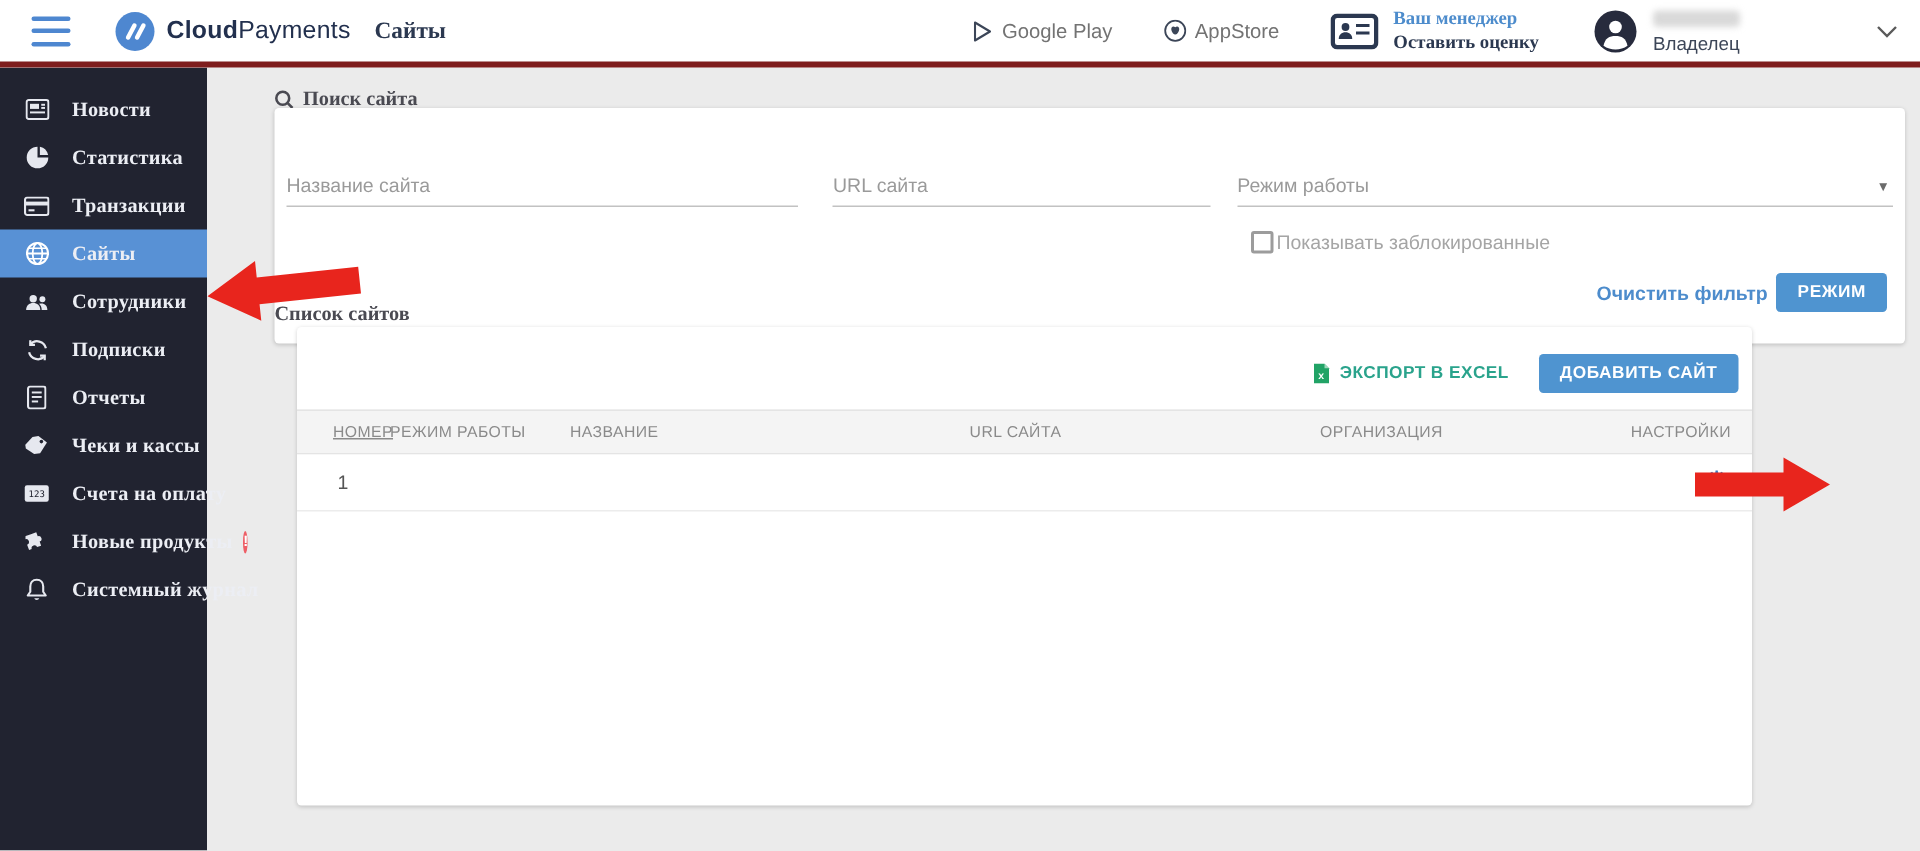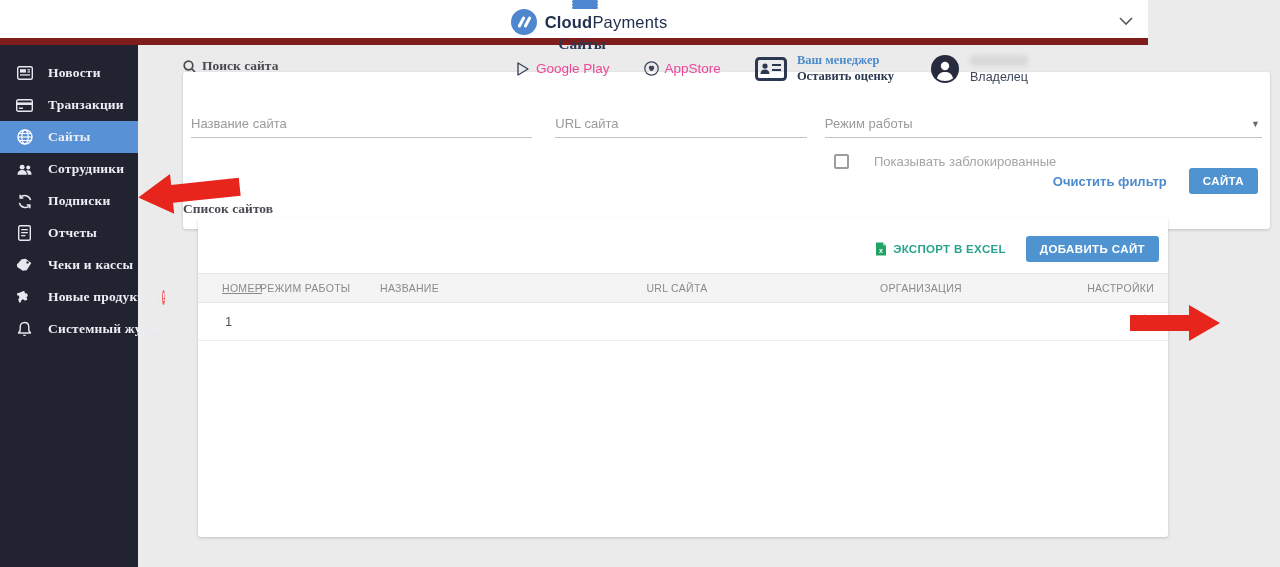--- a/index.html
+++ b/index.html
@@ -1,32 +1,32 @@
 <!DOCTYPE html>
 <html><head>
 <meta charset="utf-8">
 <style>
   * { margin:0; padding:0; box-sizing:border-box; }
   html,body { width:1280px; height:567px; overflow:hidden; }
   body { font-family:"Liberation Sans", sans-serif; background:#ebebeb; position:relative; }
 
   
-  .header { position:absolute; top:0; left:0; width:1148px; height:45px; background:#ffffff;
-            border-bottom:7px solid #7f1d1d; display:flex; align-items:center; z-index:5;flex-direction:column; }
+  .header { position:absolute; top:0; left:0; width:1280px; height:45px; background:#ffffff;
+            border-bottom:4px solid #7f1d1d; display:flex; align-items:center; z-index:5; }
   .hamburger { width:26px; height:20px; margin-left:21px; display:flex; flex-direction:column; justify-content:space-between; cursor:pointer; }
   .hamburger span { display:block; height:3px; border-radius:2px; background:#4e87d0; }
   .logo-wrap { display:flex; align-items:center; margin-left:30px; }
   .logo-circle { width:26px; height:26px; border-radius:50%; background:#4e87d0; position:relative; margin-right:8px; }
   .logo-circle i { position:absolute; width:3px; height:12px; background:#ffffff; border-radius:2px; transform:rotate(28deg); top:7px; }
   .logo-circle i:nth-child(1){ left:9px; } .logo-circle i:nth-child(2){ left:15px; }
   .logo-text { font-size:16.5px; color:#22304e; letter-spacing:.2px; }
   .logo-text b { font-weight:bold; }
   .page-title { font-family:"Liberation Serif", serif; font-weight:bold; font-size:15.5px; color:#2b3850; margin-left:16px; }
   .hdr-right { margin-left:auto; display:flex; align-items:center; }
-  .store-link { display:flex; align-items:center; gap:6px; color:#ec4899; font-size:13.5px; margin-right:34px; cursor:pointer; }
+  .store-link { display:flex; align-items:center; gap:6px; color:#737373; font-size:13.5px; margin-right:34px; cursor:pointer; }
   .manager { display:flex; align-items:center; gap:10px; margin-right:36px; cursor:pointer; }
   .manager-txt { font-family:"Liberation Serif", serif; line-height:1.25; }
   .manager-txt .l1 { color:#4d8ccc; font-size:12.5px; font-weight:bold; }
   .manager-txt .l2 { color:#2b3850; font-size:12.5px; font-weight:bold;font-family:Liberation Serif, serif; }
   .account { display:flex; align-items:flex-end; gap:10px; margin-right:120px; cursor:pointer; }
   .redacted { width:58px; height:11px; background:#d9d9d9; border-radius:3px; filter:blur(2px); margin-bottom:4px; }
   .role { font-size:12.5px; color:#3c4658; }
   .chevron { position:absolute; right:14px; top:16px; cursor:pointer; }
 
   
@@ -50,24 +50,24 @@
   .fields-row { position:absolute; top:40px; left:8px; right:8px; display:flex; }
   .ufield { border:none; border-bottom:1px solid #c2c2c2; font-size:13px; color:#4c1d95; background:transparent;
             padding:4px 0 6px 0; outline:none; font-family:"Liberation Sans",sans-serif; }
   .ufield::placeholder { color:#9a9a9a; opacity:1; }
   .f1 { width:342px; margin-left:0; }
   .f2 { width:252px; margin-left:23px; }
   .select-box { width:438px; margin-left:18px; border-bottom:1px solid #c2c2c2; display:flex; align-items:center;
                 justify-content:space-between; padding:4px 2px 6px 0; cursor:pointer; }
   .select-box .ph { font-size:13px; color:#9a9a9a; }
   .select-box .arr { font-size:9px; color:#6b6b6b; }
-  .cb-row { position:absolute; top:82px; left:651px; display:flex; align-items:flex-end; gap:25px; }
+  .cb-row { position:absolute; top:82px; left:651px; display:flex; align-items:flex-end; gap:2px; }
   .cb { width:15px; height:15px; border:2px solid #9c9c9c; border-radius:2px; background:#fff; cursor:pointer; flex:none; }
   .cb-label { font-size:13px; color:#a5a5a5; }
-  .actions-row { position:absolute; right:12px; top:96px; display:flex; align-items:center; gap:22px; }
+  .actions-row { position:absolute; right:12px; top:110px; display:flex; align-items:center; gap:6px; }
   .link-btn { color:#4d8ccc; font-size:13px; font-weight:bold; cursor:pointer; }
   .btn-primary { background:#4f94d0; color:#ffffff; border:none; border-radius:3px; font-size:11.5px; font-weight:bold;
                  letter-spacing:.4px; padding:7px 14px; cursor:pointer; font-family:"Liberation Sans",sans-serif; }
 
   .sites-label { position:absolute; top:156px; left:12px; }
   .sites-card { left:12px; top:173px; width:970px; height:319px;margin-left:15px; }
   .table-actions { position:absolute; top:18px; right:9px; display:flex; align-items:center; gap:20px; }
   .excel-link { display:flex; align-items:center; gap:6px; color:#2aa38c; font-size:11.5px; font-weight:bold; letter-spacing:.3px; cursor:pointer; }
   .tbl-head { position:absolute; top:55px; left:0; width:100%; height:30px; background:#f4f4f4;
               border-top:1px solid #e4e4e4; border-bottom:1px solid #e4e4e4;
@@ -158,20 +158,29 @@
             <rect x="3" y="3.2" width="6" height="3.4" fill="#e6e8ef"></rect>
             <rect x="3" y="8.3" width="10" height="1.3" fill="#e6e8ef"></rect>
             <rect x="10.5" y="3.2" width="2.5" height="1.3" fill="#e6e8ef"></rect>
             <rect x="10.5" y="5.3" width="2.5" height="1.3" fill="#e6e8ef"></rect>
           </svg>
         </span>
       <span class="lbl">Новости</span>
     </div>
     <div class="side-item">
       <span class="ic">
+          <svg width="16" height="16" viewBox="0 0 16 16">
+            <path d="M8 8 L8 0.8 A7.2 7.2 0 1 0 15.2 8 Z" fill="#e6e8ef"></path>
+            <path d="M9.6 6.4 L9.6 0.9 A7.2 7.2 0 0 1 15.1 6.4 Z" fill="#e6e8ef"></path>
+          </svg>
+        </span>
+      <span class="lbl">Статистика</span>
+    </div>
+    <div class="side-item">
+      <span class="ic">
           <svg width="17" height="13" viewBox="0 0 17 13">
             <rect x="0.7" y="0.7" width="15.6" height="11.6" rx="1.5" fill="none" stroke="#e6e8ef" stroke-width="1.4"></rect>
             <rect x="1" y="3.4" width="15" height="2.6" fill="#e6e8ef"></rect>
             <rect x="3" y="8.5" width="4" height="1.4" fill="#e6e8ef"></rect>
           </svg>
         </span>
       <span class="lbl">Транзакции</span>
     </div>
     <div class="side-item selected">
       <span class="ic">
@@ -219,20 +228,29 @@
       <span class="lbl">Отчеты</span>
     </div>
     <div class="side-item">
       <span class="ic">
           <svg width="17" height="14" viewBox="0 0 17 14">
             <path d="M1 5.5 L6.5 1 h4 l5 5 -5.5 6.5 h-4 L1 8 z" fill="#e6e8ef" transform="rotate(-8 8 7)"></path>
             <circle cx="11.6" cy="4.4" r="1.2" fill="#212330"></circle>
           </svg>
         </span>
       <span class="lbl">Чеки и кассы</span>
+    </div>
+    <div class="side-item">
+      <span class="ic">
+          <svg width="17" height="12" viewBox="0 0 17 12">
+            <rect x="0.5" y="0.5" width="16" height="11" rx="1.5" fill="#e6e8ef"></rect>
+            <text x="8.5" y="8.6" font-size="6" font-family="monospace" text-anchor="middle" fill="#212330">123</text>
+          </svg>
+        </span>
+      <span class="lbl">Счета на оплату</span>
     </div>
     <div class="side-item">
       <span class="ic">
           <svg width="16" height="15" viewBox="0 0 16 15">
             <path d="M6 1 h4 v3 a2 2 0 1 1 0 4 v3 h-3 a2 2 0 1 0 -4 0 H1 v-4 a2 2 0 1 0 0 -4 V1 z" fill="#e6e8ef" transform="rotate(-20 8 7.5) scale(0.95)"></path>
           </svg>
         </span>
       <span class="lbl">Новые продукты</span>
       <span class="badge">!</span>
     </div>
@@ -266,21 +284,21 @@
         <span class="ph">Режим работы</span>
         <span class="arr">▼</span>
       </div>
     </div>
     <div class="cb-row">
       <span class="cb"></span>
       <span class="cb-label">Показывать заблокированные</span>
     </div>
     <div class="actions-row">
       <span class="link-btn">Очистить фильтр</span>
-      <button class="btn-primary">САЙТА</button>
+      <button class="btn-primary">РЕЖИМ</button>
     </div>
   </div>
 
   <div class="section-label sites-label">
     <span>Список сайтов</span>
   </div>
 
   <div class="card sites-card">
     <div class="table-actions">
       <span class="excel-link">

